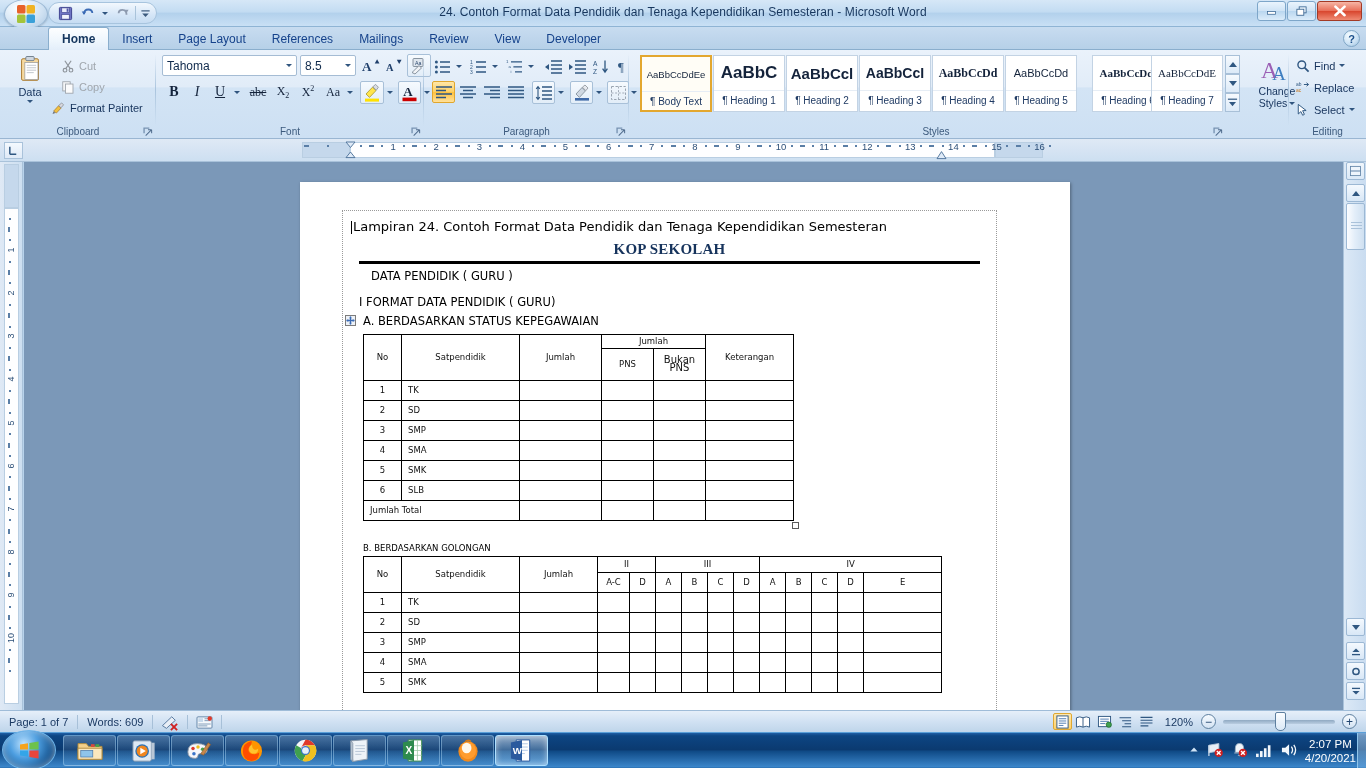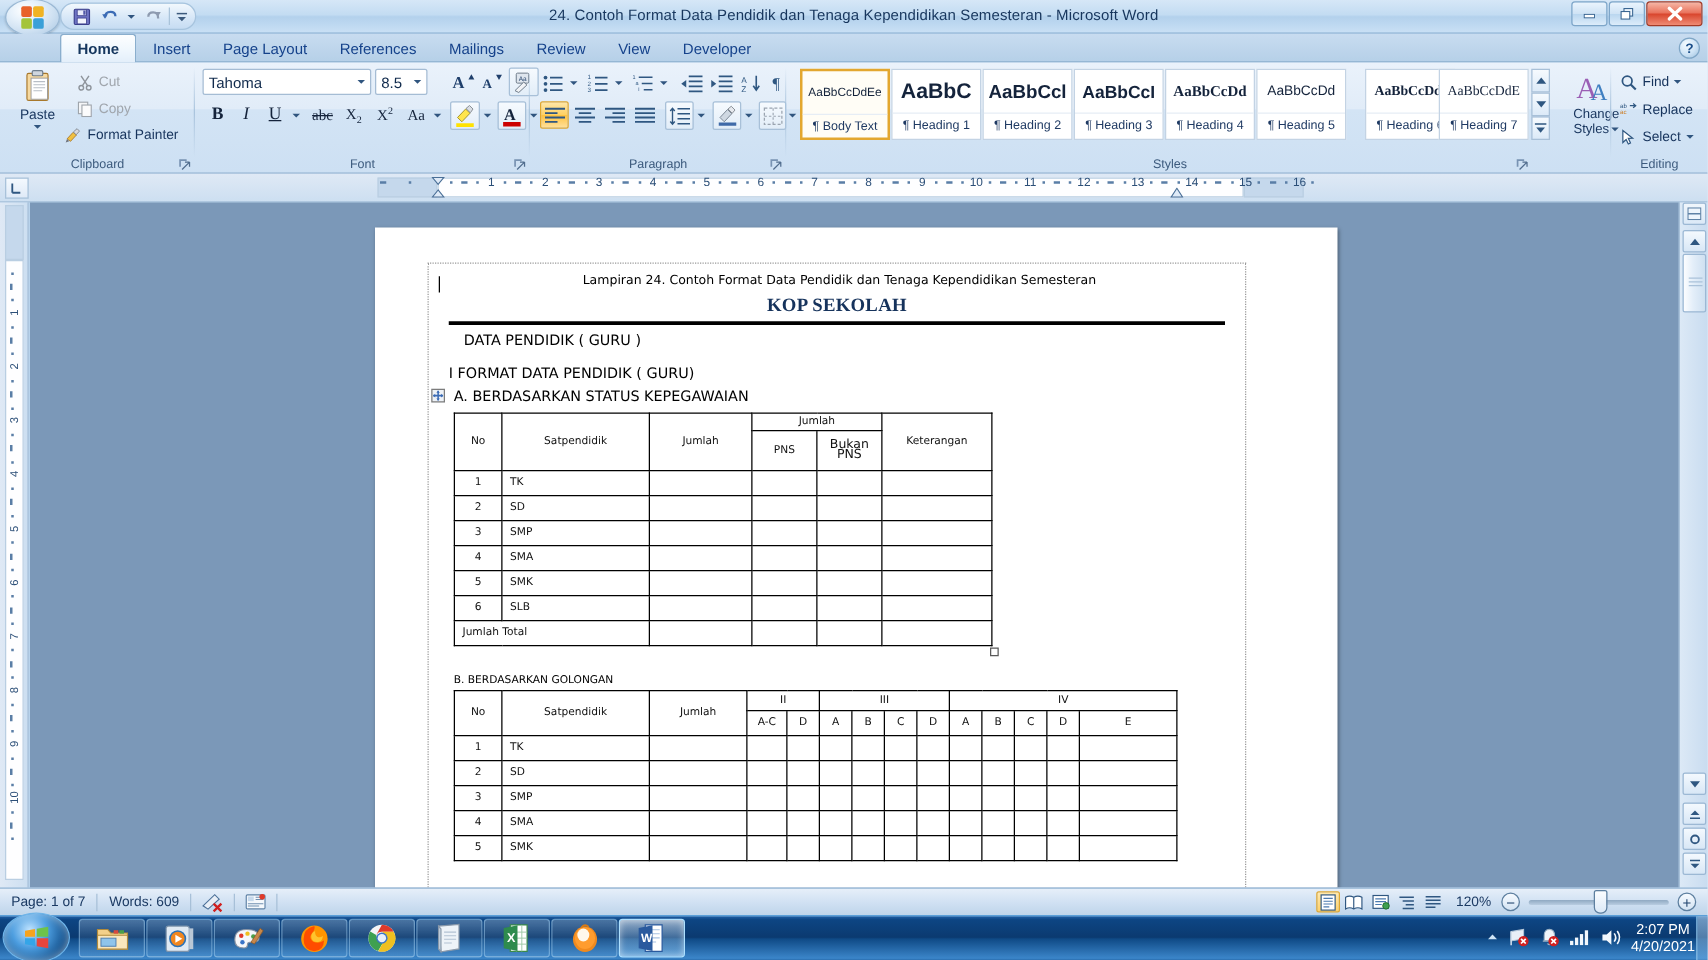--- a/index.html
+++ b/index.html
@@ -413,21 +413,21 @@
   <div class="group" style="left:0; width:156px;">
     <div class="paste-btn">
       <svg width="30" height="30" viewBox="0 0 32 32">
         <rect x="7" y="4" width="18" height="23" rx="1.5" fill="#f6d9a0" stroke="#a8782c"></rect>
         <rect x="10.5" y="8" width="14" height="18" fill="#fff" stroke="#9a9a9a" stroke-width=".8"></rect>
         <rect x="11.5" y="1.6" width="9" height="4.4" rx="1.2" fill="#cfd6de" stroke="#6e7d8c"></rect>
         <g stroke="#b8bec6" stroke-width=".9">
           <path d="M12.5 11 H22.5 M12.5 13.6 H22.5 M12.5 16.2 H22.5 M12.5 18.8 H20"></path>
         </g>
       </svg>
-      <span class="paste-label">Paste</span>
+      <span class="paste-label">Data</span>
       <span class="caret" style="margin-top:2px"></span>
     </div>
 
     <div class="small-cmd disabled" style="left:58px; top:6px;text-align:center;">
       <svg width="14" height="14" viewBox="0 0 16 16">
         <path d="M4.4 2 L10.5 11 M11.6 2 L5.5 11" stroke="#8e949b" stroke-width="1.3"></path>
         <circle cx="4.6" cy="12.8" r="2.1" fill="none" stroke="#8e949b" stroke-width="1.3"></circle>
         <circle cx="11.4" cy="12.8" r="2.1" fill="none" stroke="#8e949b" stroke-width="1.3"></circle>
       </svg>
       <span>Cut</span>
@@ -460,21 +460,21 @@
     <div class="group-sep" style="left:155px"></div>
   </div>
 
   <div class="group" style="left:156px; width:268px;">
     <div class="combo" style="left:6px; top:5px; width:135px;">
       <input readonly="" value="Tahoma" style="">
       <span class="arrow">
           <span class="caret"></span>
         </span>
     </div>
-    <div class="combo" style="left:144px; top:5px; width:42px;">
+    <div class="combo" style="left:144px; top:5px; width:56px;">
       <input readonly="" value="8.5" style="">
       <span class="arrow">
           <span class="caret"></span>
         </span>
     </div>
 
     <div class="rbtn" style="left:202px; top:5px; width:24px; height:21px;">
       <svg width="19" height="17" viewBox="0 0 20 18">
         <text x="1" y="14.5" font-family="Liberation Serif, serif" font-size="14" font-weight="bold" fill="#1f3f6b">A</text>
         <path d="M14.5 7 L17 2.5 L19.5 7 Z" fill="#1f3f6b"></path>
@@ -938,21 +938,21 @@
       <div class="vtick" style="top: 77.325px;"></div>
     </div>
 </div>
 
 <div id="canvas">
   <div id="page">
     <div id="textframe">
 
       <div id="caret-bar"></div>
 
-      <div class="doc-line" style="font-size:10px; padding-left:4px;text-align:center;">Lampiran 24. Contoh Format Data Pendidik dan Tenaga Kependidikan Semesteran</div>
+      <div class="doc-line" style="font-size:13px; padding-left:4px;">Lampiran 24. Contoh Format Data Pendidik dan Tenaga Kependidikan Semesteran</div>
 
       <div class="kop">KOP SEKOLAH</div>
       <div class="kop-rule"></div>
 
       <div class="doc-line" style="font-size:11.5px; margin-top:5px; padding-left:22px;">DATA PENDIDIK ( GURU )</div>
       <div class="doc-line" style="font-size:11.5px; margin-top:12px; padding-left:10px;">I FORMAT DATA PENDIDIK ( GURU)</div>
 
       <div style="position:relative; margin-top:6px; height:16px;">
         <div class="move-handle" style="left:-4px; top:0;">
           <svg width="9" height="9" viewBox="0 0 10 10">

